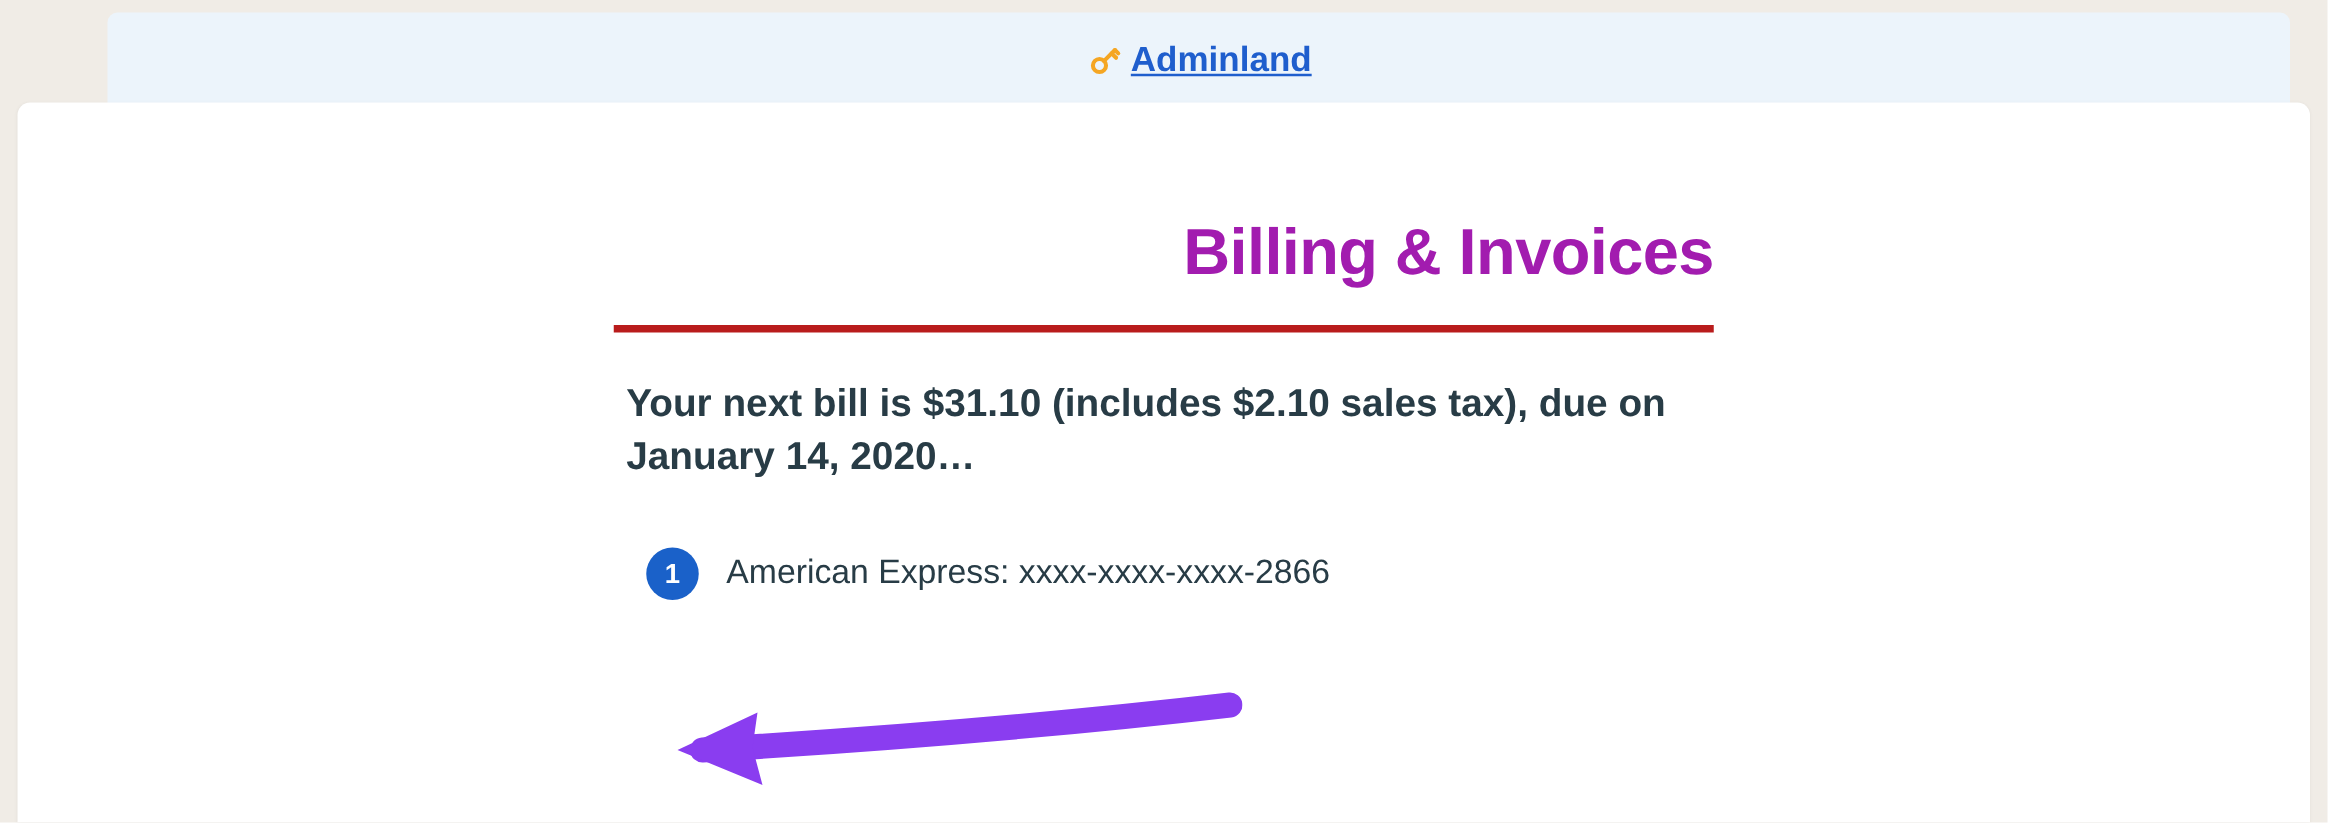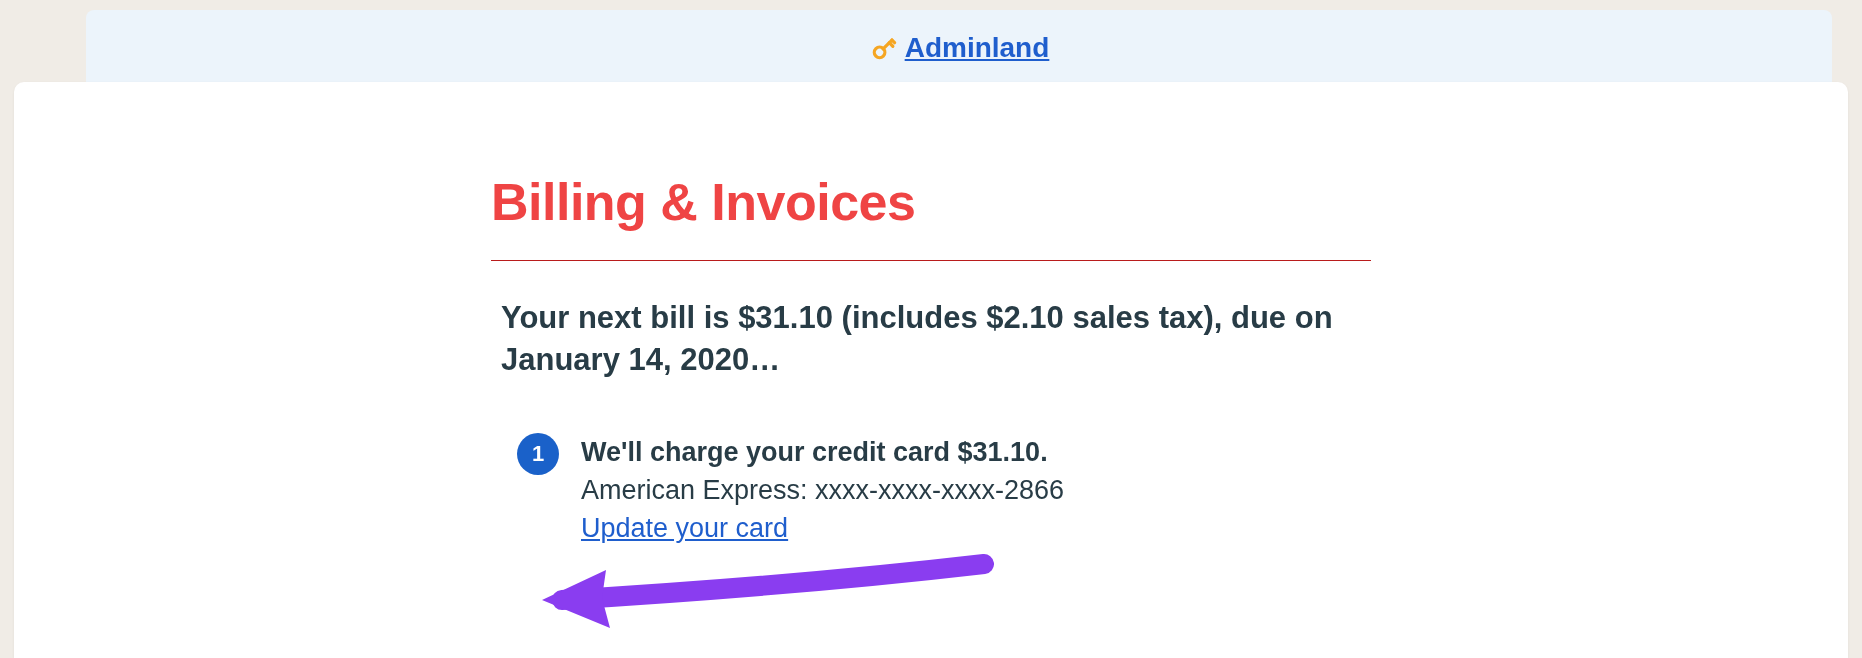--- a/index.html
+++ b/index.html
@@ -52,28 +52,28 @@
       box-shadow: 0 1px 3px rgba(0,0,0,0.06);
       z-index: 2;
       padding-top: 90px;
     }
     .content {
       max-width: 1200px;
       margin: 0 auto;
       padding: 0 90px;
     }
     .page-title {
-      text-align: left;
+      text-align: right;
       font-size: 52px;
       font-weight: 800;
-      color: #ef4444;
+      color: #a21caf;
       letter-spacing: -0.5px;
       padding-bottom: 28px;
       margin: 0 70px 36px 70px;
-      border-bottom: 1px solid #b91c1c;
+      border-bottom: 6px solid #b91c1c;
     }
     .next-bill {
       font-size: 31px;
       font-weight: 700;
       color: #283c46;
       line-height: 1.35;
       margin-bottom: 52px;
       padding-left: 80px;
     }
     .step-row {
@@ -144,23 +144,21 @@
 
 <div class="main-card">
   <div class="content">
     <h1 class="page-title">Billing &amp; Invoices</h1>
 
     <div class="next-bill">Your next bill is $31.10 (includes $2.10 sales tax), due on January 14, 2020…</div>
 
     <div class="step-row">
       <div class="step-num">1</div>
       <div class="step-body">
-        <div class="step-title">We'll charge your credit card $31.10.</div>
         <div class="card-info">American Express: xxxx-xxxx-xxxx-2866</div>
-        <a class="update-link">Update your card</a>
       </div>
     </div>
   </div>
 
   <svg class="annotation-arrow" width="460" height="120" viewBox="0 0 460 120">
     <defs>
       <marker id="arrowhead" markerWidth="12" markerHeight="12" refX="2" refY="6" orient="auto">
         <polygon points="12 0, 0 6, 12 12" fill="#8a3df0"></polygon>
       </marker>
     </defs>

